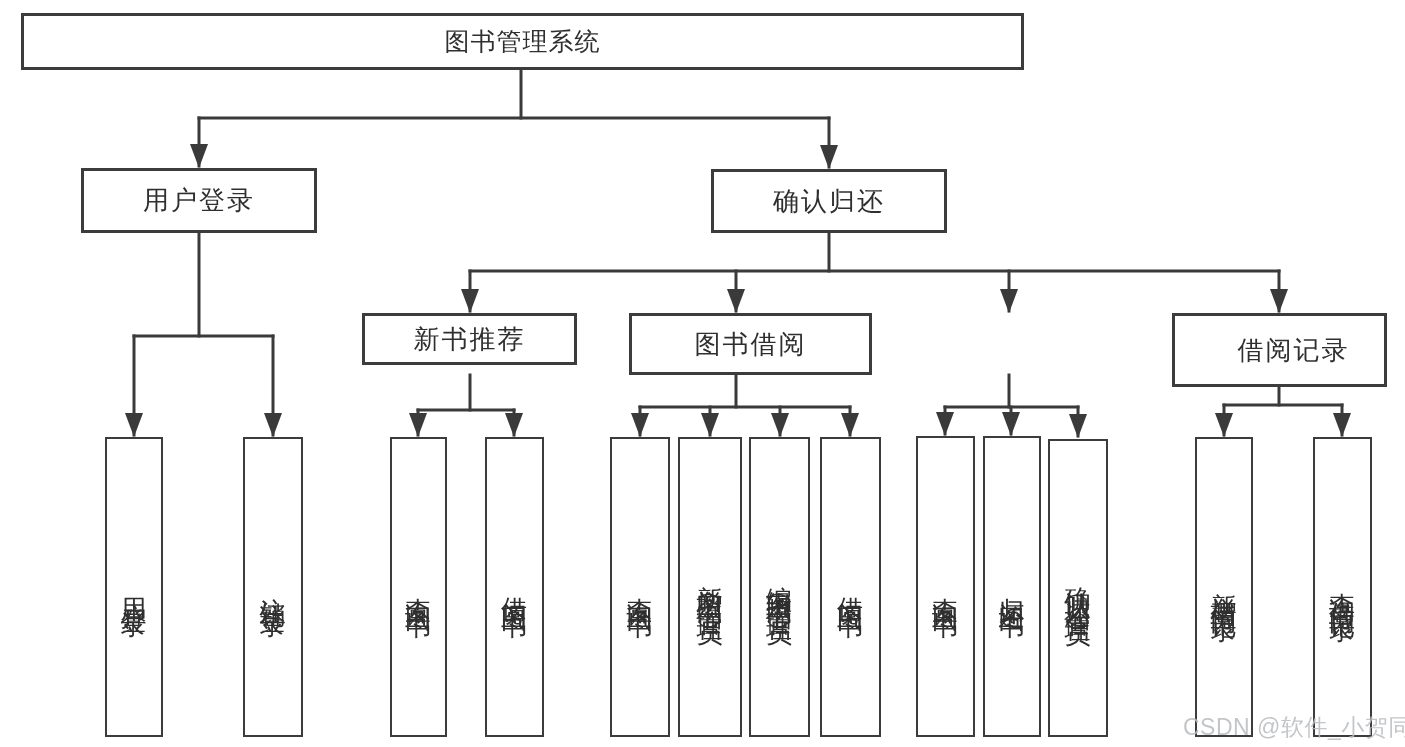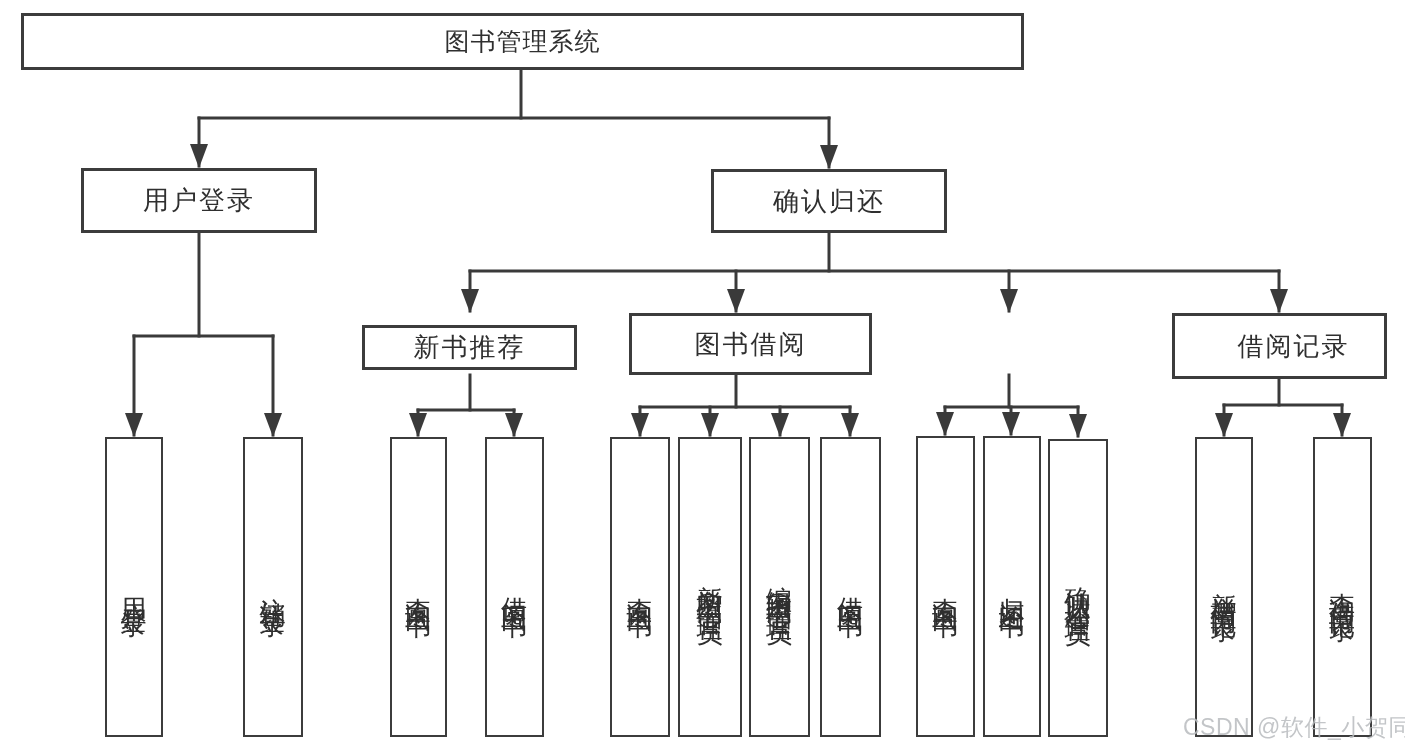--- a/index.html
+++ b/index.html
@@ -143,27 +143,27 @@
     <span class="hlabel">图书管理系统</span>
   </div>
 
   <div class="node" style="left:81px; top:168px; width:236px; height:65px;">
     <span class="hlabel">用户登录</span>
   </div>
   <div class="node" style="left:711px; top:169px; width:236px; height:64px;">
     <span class="hlabel">确认归还</span>
   </div>
 
-  <div class="node" style="left:362px; top:313px; width:215px; height:45px;margin-top:12px;">
+  <div class="node" style="left:362px; top:313px; width:215px; height:52px;">
     <span class="hlabel">新书推荐</span>
   </div>
   <div class="node" style="left:629px; top:313px; width:243px; height:62px;">
     <span class="hlabel">图书借阅</span>
   </div>
-  <div class="node" style="left:1172px; top:313px; width:215px; height:66px;padding-left:28px;">
+  <div class="node" style="left:1172px; top:313px; width:215px; height:74px;padding-left:28px;">
     <span class="hlabel">借阅记录</span>
   </div>
 
   <div class="node leaf" style="left:105px; top:437px; width:58px; height:300px;">
     <span class="vlabel">用户登录</span>
   </div>
   <div class="node leaf" style="left:243px; top:437px; width:60px; height:300px;">
     <span class="vlabel">注销登录</span>
   </div>
 

